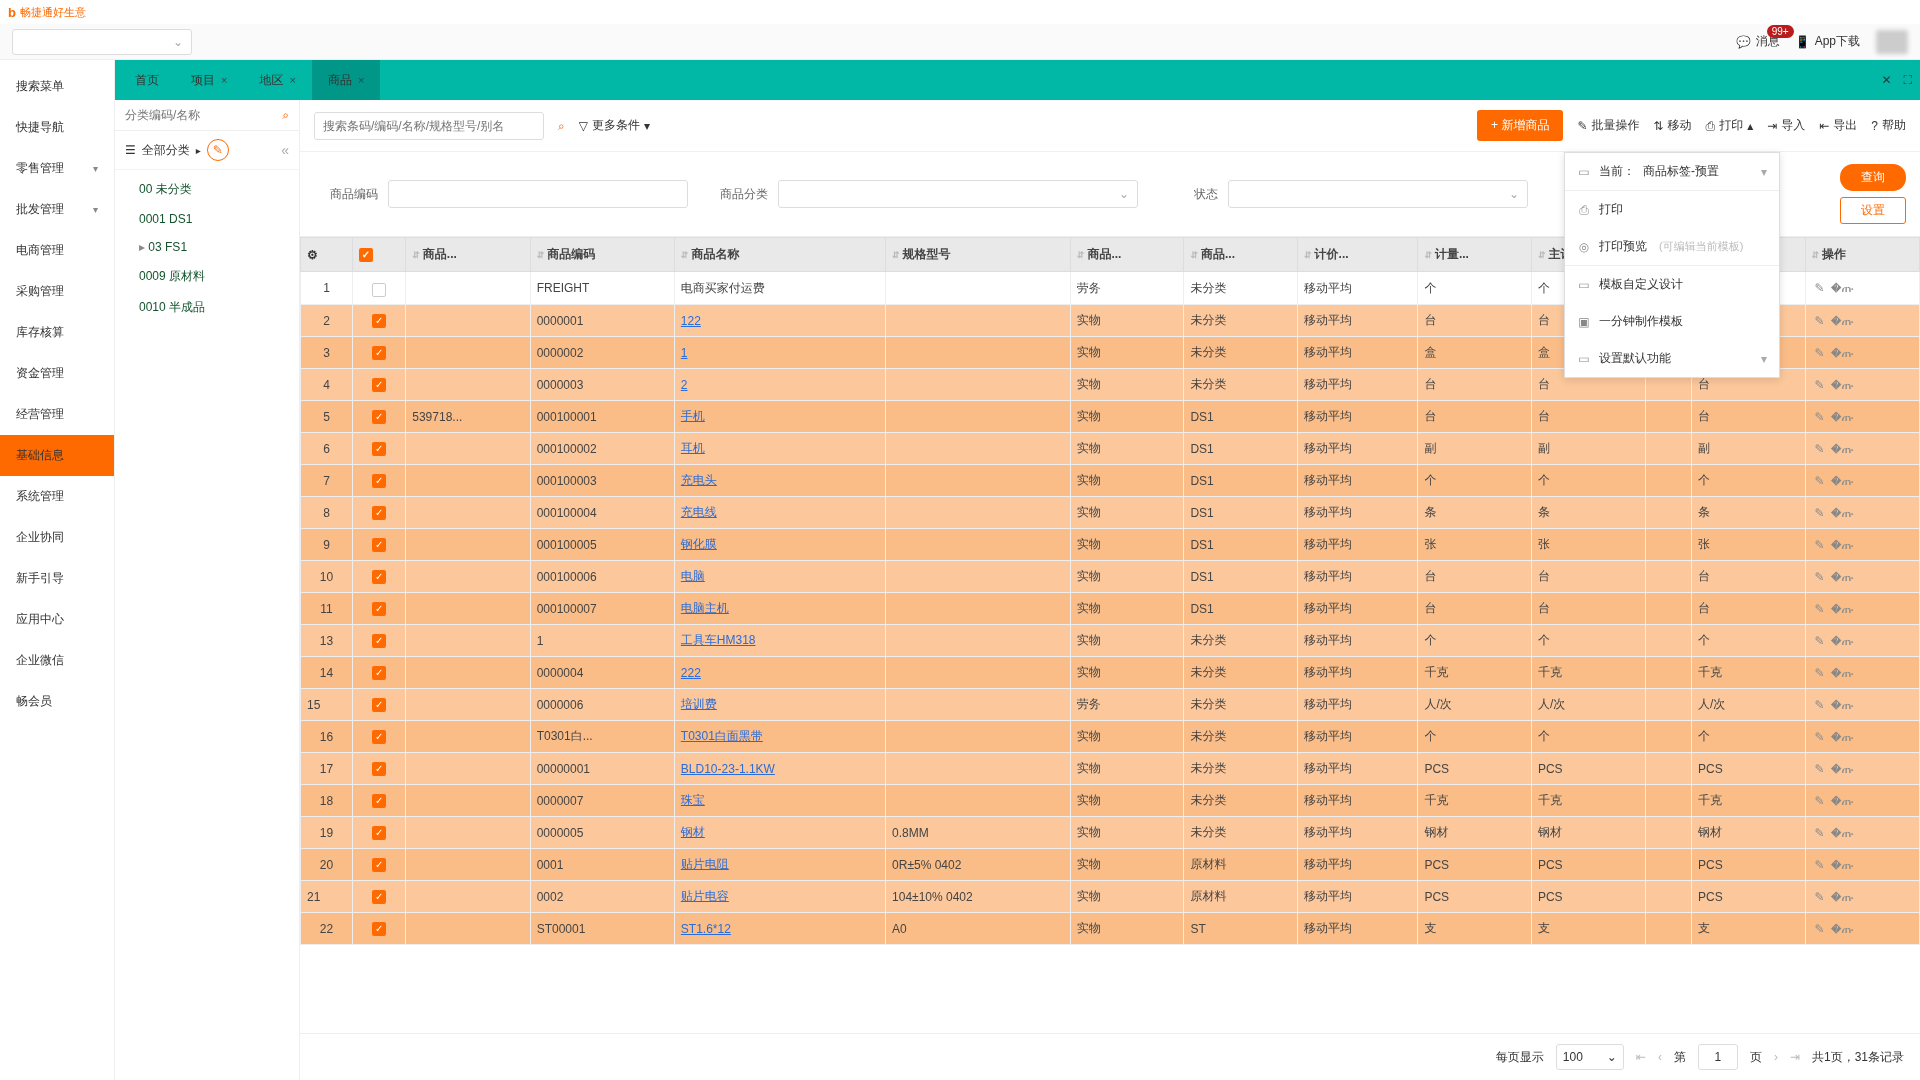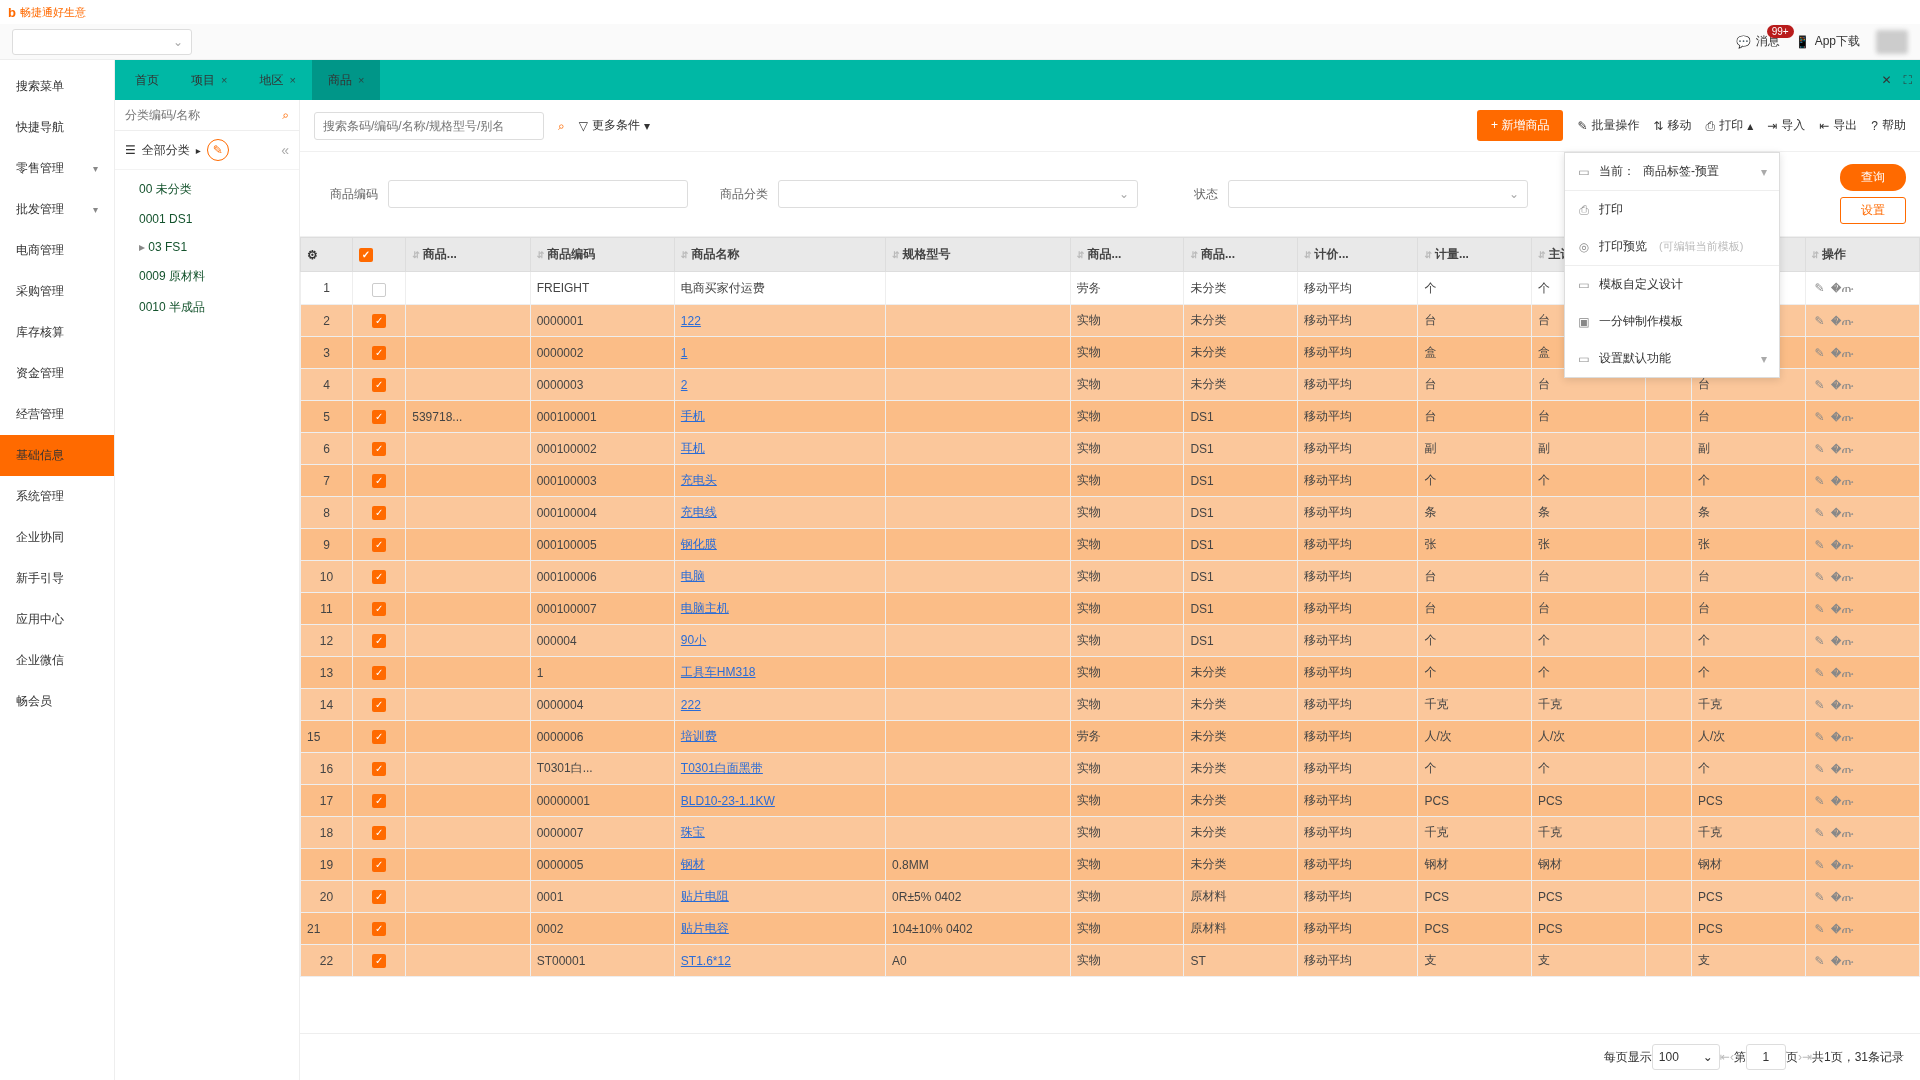--- a/index.html
+++ b/index.html
@@ -74,21 +74,21 @@
 tbody td{border:1px solid #eee;padding:7px 6px;color:#444;white-space:nowrap}
 tbody tr.sel td{background:#fbc79b}
 tbody tr.sel:nth-child(odd) td{background:#fbbd87}
 .chk{width:14px;height:14px;background:#ff6a00;border-radius:2px;display:inline-flex;align-items:center;justify-content:center;color:#fff;font-size:10px}
 .chk.off{background:#fff;border:1px solid #ccc}
 .chk::after{content:"✓"}
 .chk.off::after{content:""}
 td.link span{color:#2b6cd6;text-decoration:underline;cursor:pointer}
 .op-ic{color:#888;margin:0 3px;cursor:pointer}
 
-.pager{padding:10px 16px;display:flex;align-items:center;justify-content:flex-end;border-top:1px solid #eee;color:#666}
+.pager{padding:10px 16px;display:flex;align-items:center;justify-content:flex-end;gap:12px;border-top:1px solid #eee;color:#666}
 .pager .sel-small{width:68px;height:26px;border:1px solid #ddd;border-radius:3px;display:flex;align-items:center;justify-content:space-between;padding:0 6px}
 .pager .pg-inp{width:40px;height:26px;border:1px solid #ddd;border-radius:3px;text-align:center}
 .pager .nav{color:#bbb;cursor:pointer}
 </style>
 </head>
 <body>
 
 <div class="logo-bar">
   <span class="logo">b</span>
   <span class="sub">畅捷通好生意</span>
@@ -494,36 +494,20 @@
                   <td>实物</td>
                   <td>DS1</td>
                   <td>移动平均</td>
                   <td>台</td>
                   <td>台</td>
                   <td></td>
                   <td>台</td>
                   <td><span class="op-ic">✎</span><span class="op-ic">�ጡ</span></td>
                 </tr>
                 <tr class="sel">
-                  <td style="text-align:center">12</td>
-                  <td style="text-align:center"><span class="chk"></span></td>
-                  <td></td>
-                  <td>000004</td>
-                  <td class="link"><span>90小</span></td>
-                  <td></td>
-                  <td>实物</td>
-                  <td>DS1</td>
-                  <td>移动平均</td>
-                  <td>个</td>
-                  <td>个</td>
-                  <td></td>
-                  <td>个</td>
-                  <td><span class="op-ic">✎</span><span class="op-ic">�ጡ</span></td>
-                </tr>
-                <tr class="sel">
                   <td style="text-align:center">13</td>
                   <td style="text-align:center"><span class="chk"></span></td>
                   <td></td>
                   <td>1</td>
                   <td class="link"><span>工具车HM318</span></td>
                   <td></td>
                   <td>实物</td>
                   <td>未分类</td>
                   <td>移动平均</td>
                   <td>个</td>

